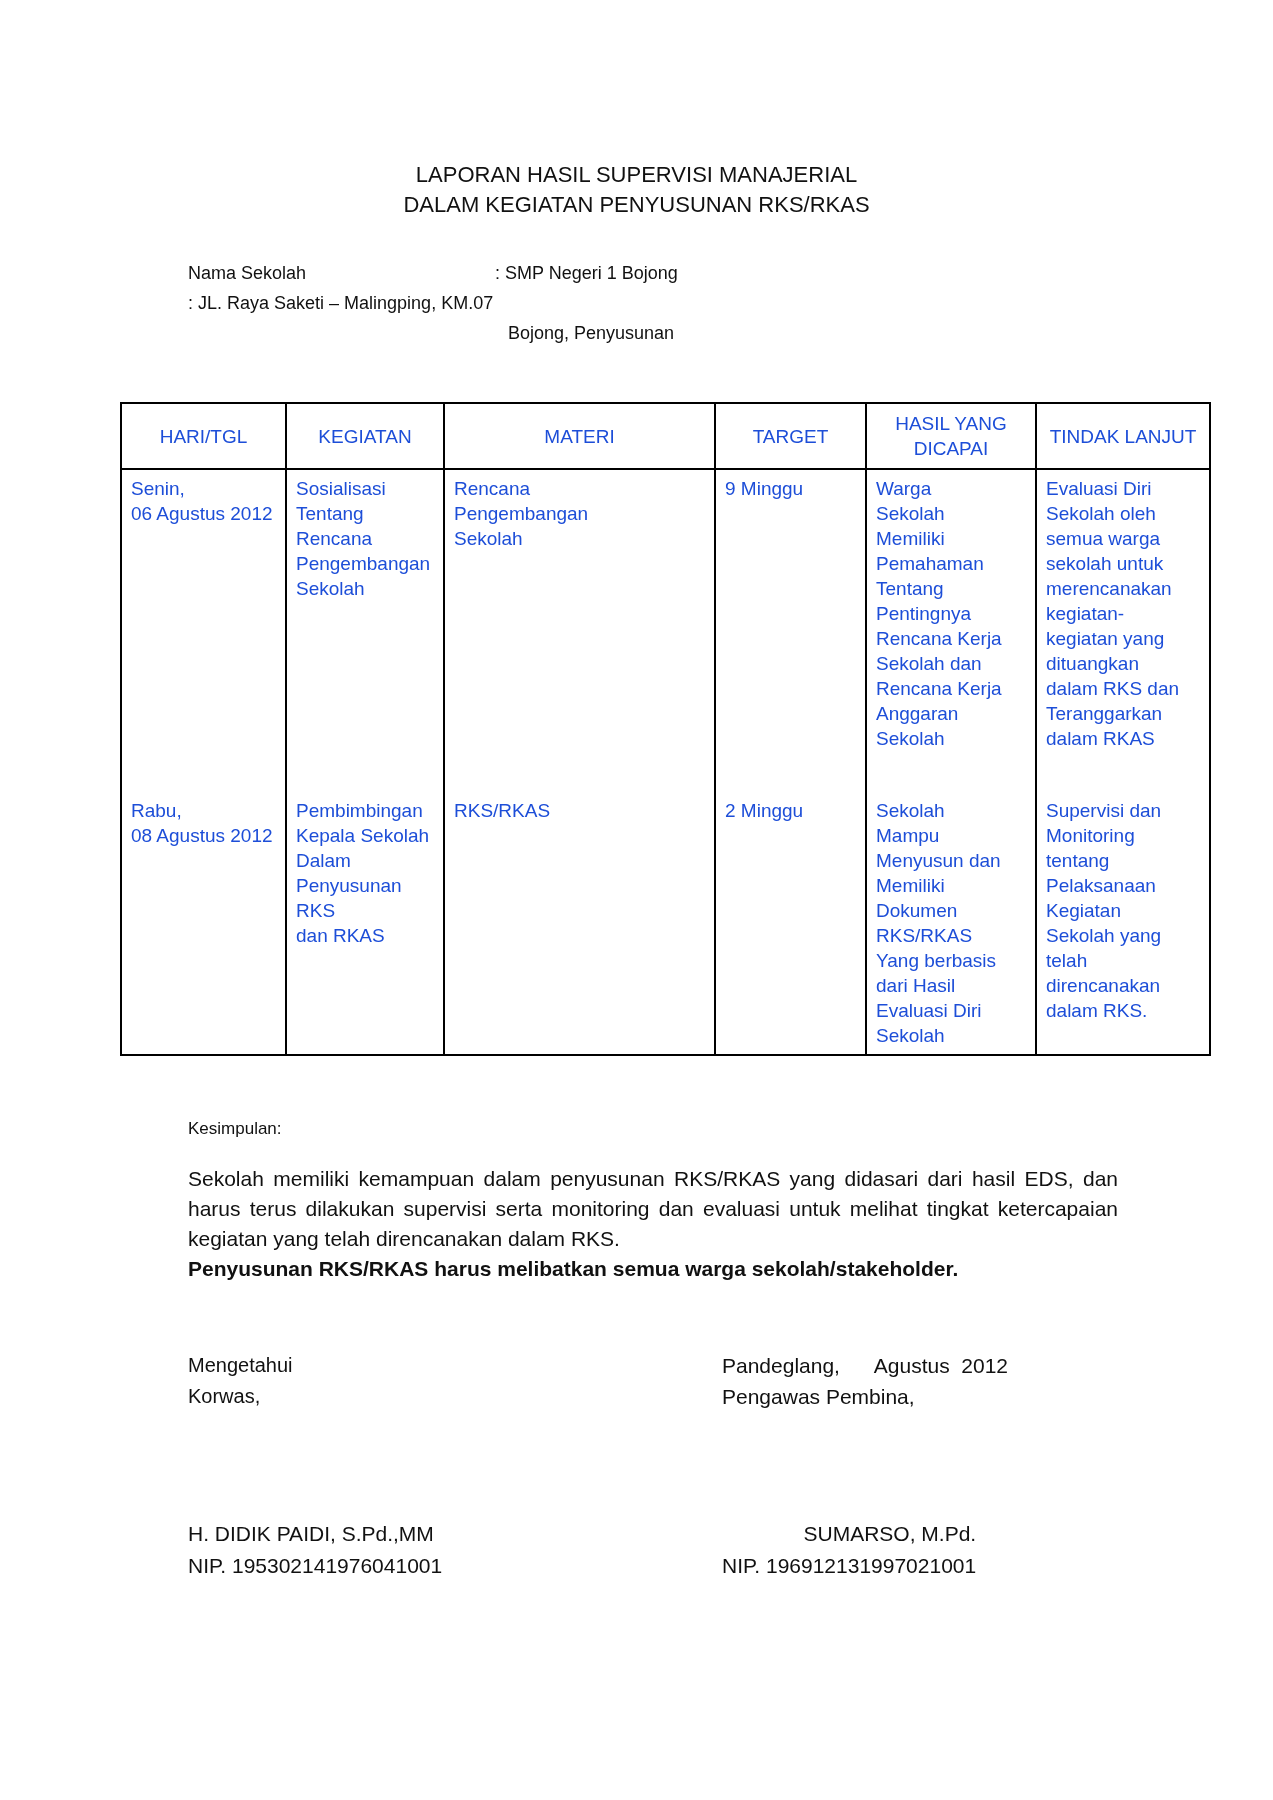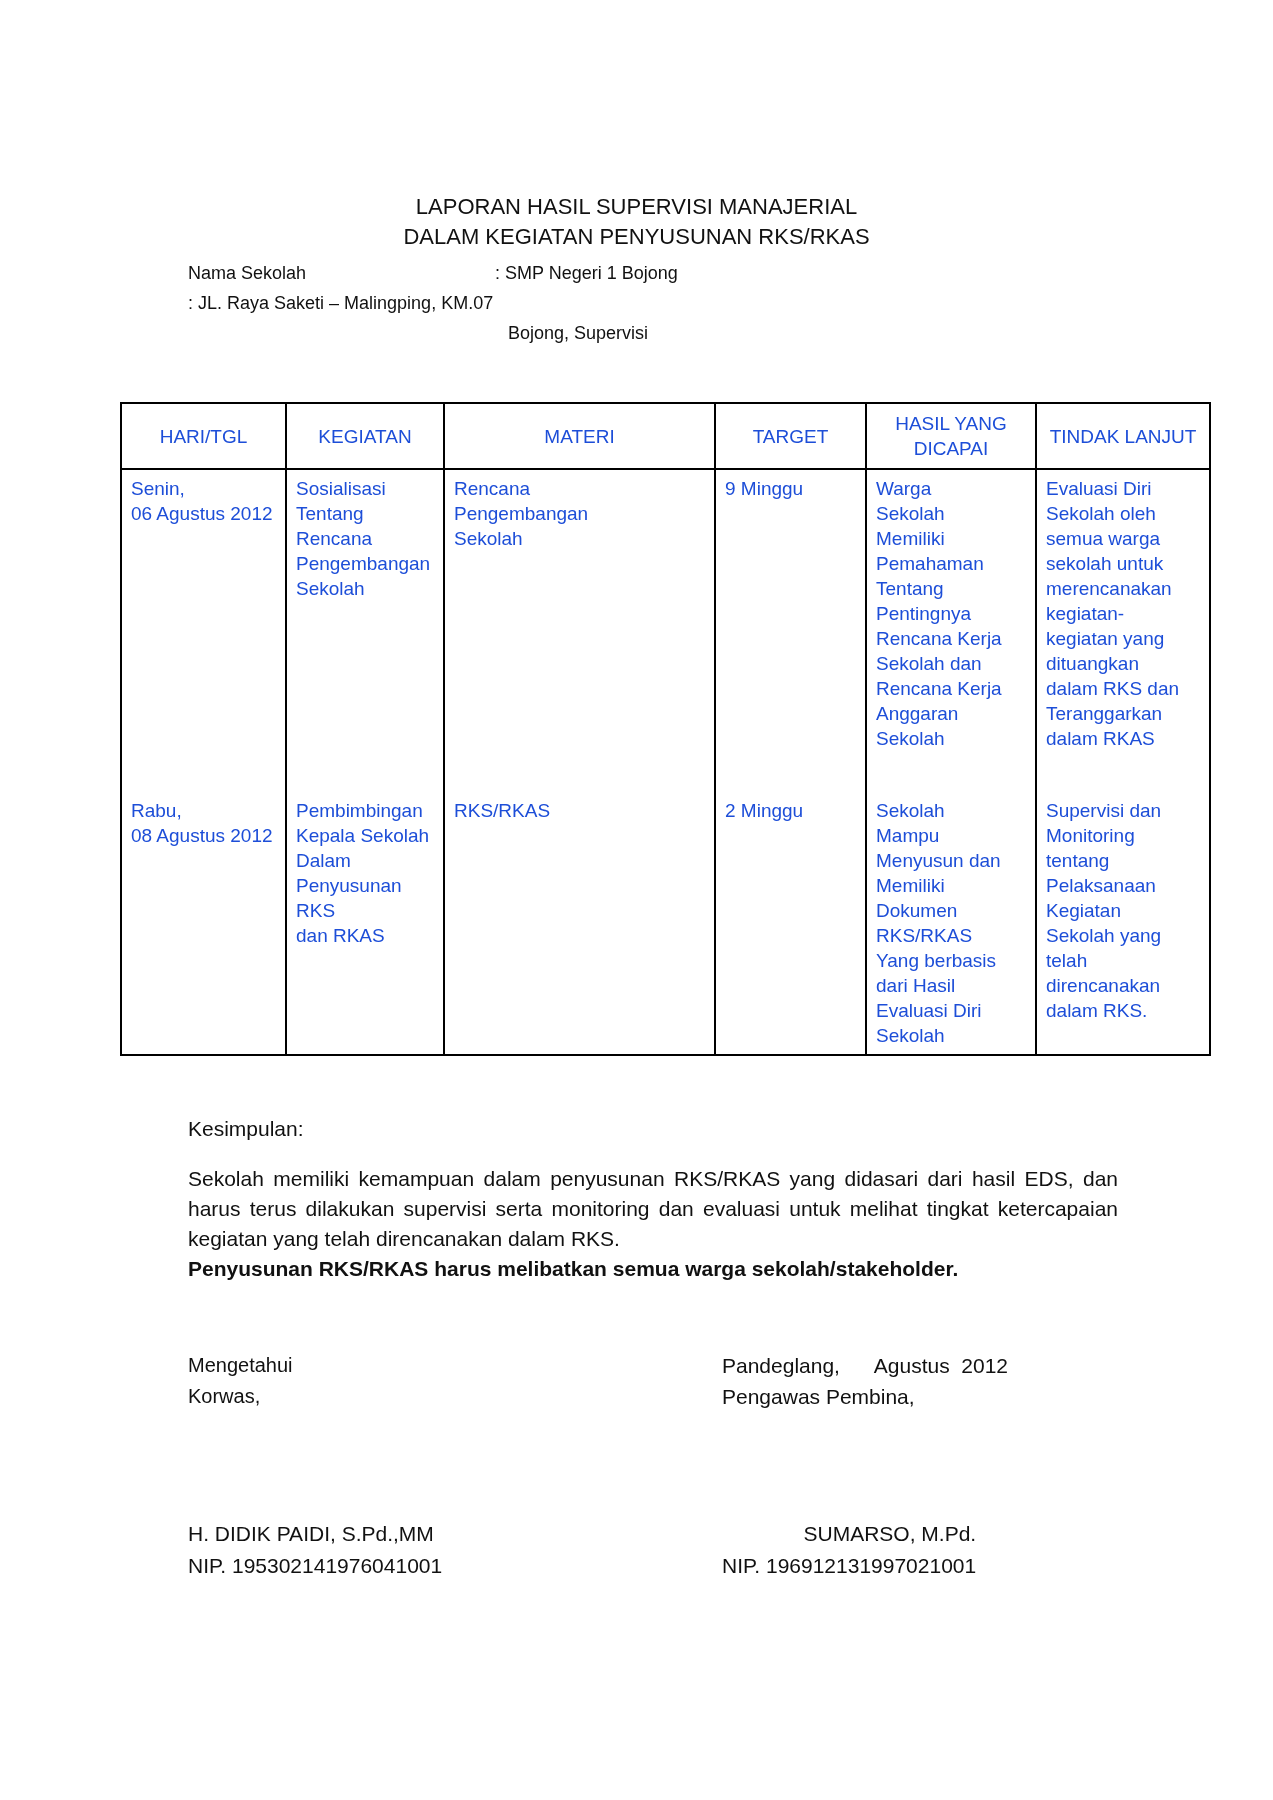--- a/index.html
+++ b/index.html
@@ -6,21 +6,21 @@
   .page{
     position:relative;
     width:1273px;height:1800px;
     background:#ffffff;
     font-family:"Liberation Sans", sans-serif;
     color:#111;
     overflow:hidden;
   }
   
   .title-block{
-    position:absolute;top:192px;left:0;width:1273px;
+    position:absolute;top:160px;left:0;width:1273px;
     text-align:center;
     font-size:22px;line-height:30px;
   }
   
   .info-block{
     position:absolute;top:258px;left:188px;
     font-size:18px;line-height:30px;
   }
   .info-row{display:flex;}
   .info-label{width:307px;flex:0 0 307px;}
@@ -49,21 +49,21 @@
     font-weight:normal;
     text-align:center;vertical-align:middle;
   }
   table.report td{vertical-align:top;}
   .pre{white-space:pre-line;}
   .entry1{height:322px;}
   .entry2{min-height:238px;}
   
   .kesimpulan-label{
     position:absolute;top:1114px;left:188px;
-    font-size:21px;line-height:30px;text-align:center;
+    font-size:17px;line-height:30px;text-align:center;
   }
   .kesimpulan-body{
     position:absolute;top:1164px;left:188px;width:930px;
     font-size:21px;line-height:30px;
   }
   .kesimpulan-body .just{text-align:justify;margin:0;}
   .kesimpulan-body .plain{margin:0;font-weight:bold;}
   
   .sign-left{position:absolute;top:1350px;left:188px;font-size:20px;line-height:31px;}
   .sign-right{position:absolute;top:1350px;left:722px;font-size:21px;line-height:31px;}
@@ -84,21 +84,21 @@
   <div class="info-block">
     <div class="info-row">
       <div class="info-label">Nama Sekolah</div>
       <div class="info-value">: SMP Negeri 1 Bojong</div>
     </div>
     <div class="info-row">
       <div class="info-value">: JL. Raya Saketi – Malingping, KM.07</div>
     </div>
     <div class="info-row">
       <div class="info-label"></div>
-      <div class="info-value info-value2">Bojong, Supervisi</div>
+      <div class="info-value info-value2">Bojong, Penyusunan</div>
     </div>
   </div>
 
   <table class="report">
     <colgroup>
       <col class="c1">
         <col class="c2">
         <col class="c3">
         <col class="c4">
         <col class="c5">

